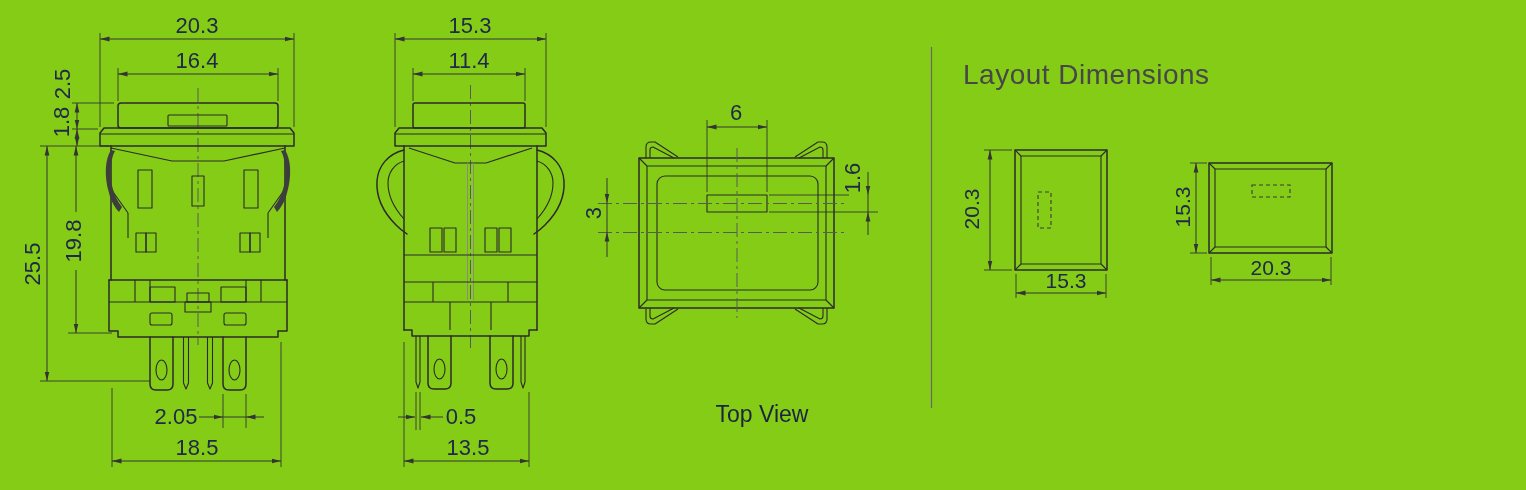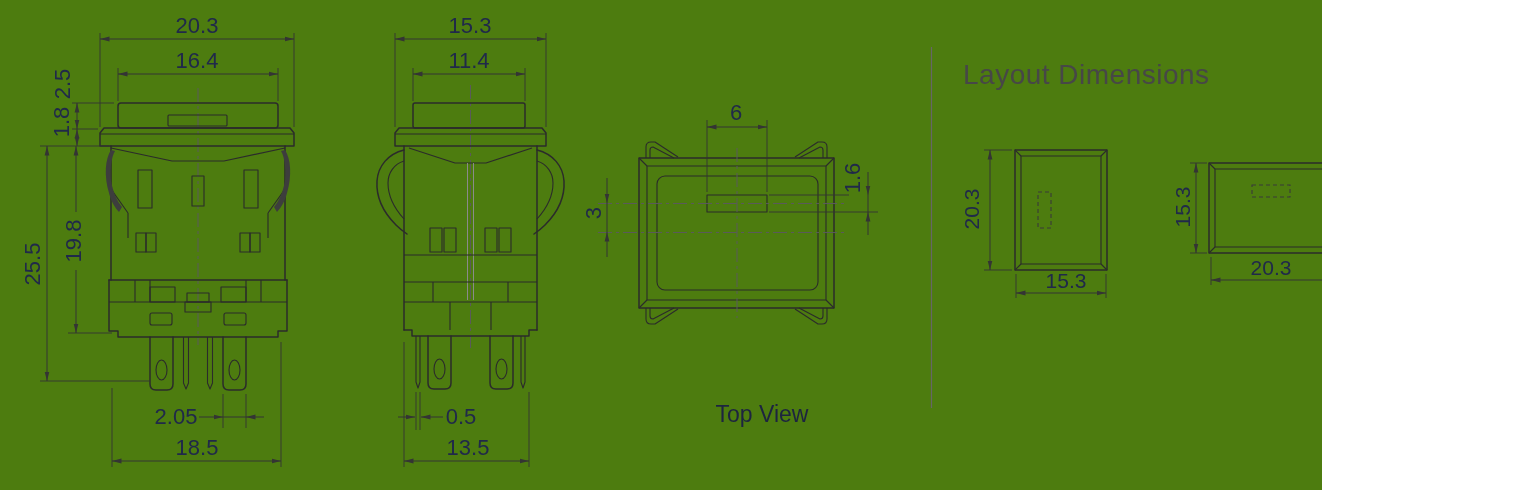--- a/index.html
+++ b/index.html
@@ -1,16 +1,16 @@
 <!DOCTYPE html>
 <html><head>
 <meta charset="utf-8">
 <style>
   html,body{margin:0;padding:0;background:#ffffff;}
-  .canvas{position:relative;width:1322px;height:490px;background:#4d7c0f;overflow:hidden;
+  .canvas{position:relative;width:1526px;height:490px;background:#84cc16;overflow:hidden;
           font-family:"Liberation Sans",sans-serif;}
   svg text{font-family:"Liberation Sans",sans-serif;}
   .ln  {stroke:#2b2b2b;stroke-width:1.5;fill:none;stroke-linejoin:round;stroke-linecap:round;}
   .ln2 {stroke:#2b2b2b;stroke-width:1.1;fill:none;stroke-linejoin:round;}
   .fillc{fill:#3d3d3d;stroke:none;}
   .dim {stroke:#343434;stroke-width:1;fill:none;}
   .ext {stroke:#343434;stroke-width:0.9;fill:none;}
   .cl  {stroke:#5a5a5a;stroke-width:1;fill:none;stroke-dasharray:14 4 3 4;}
   .seam{stroke:#8a8a8a;stroke-width:1;fill:none;}
   .dash{stroke:#3a3a3a;stroke-width:1.1;fill:none;stroke-dasharray:4 3;}

